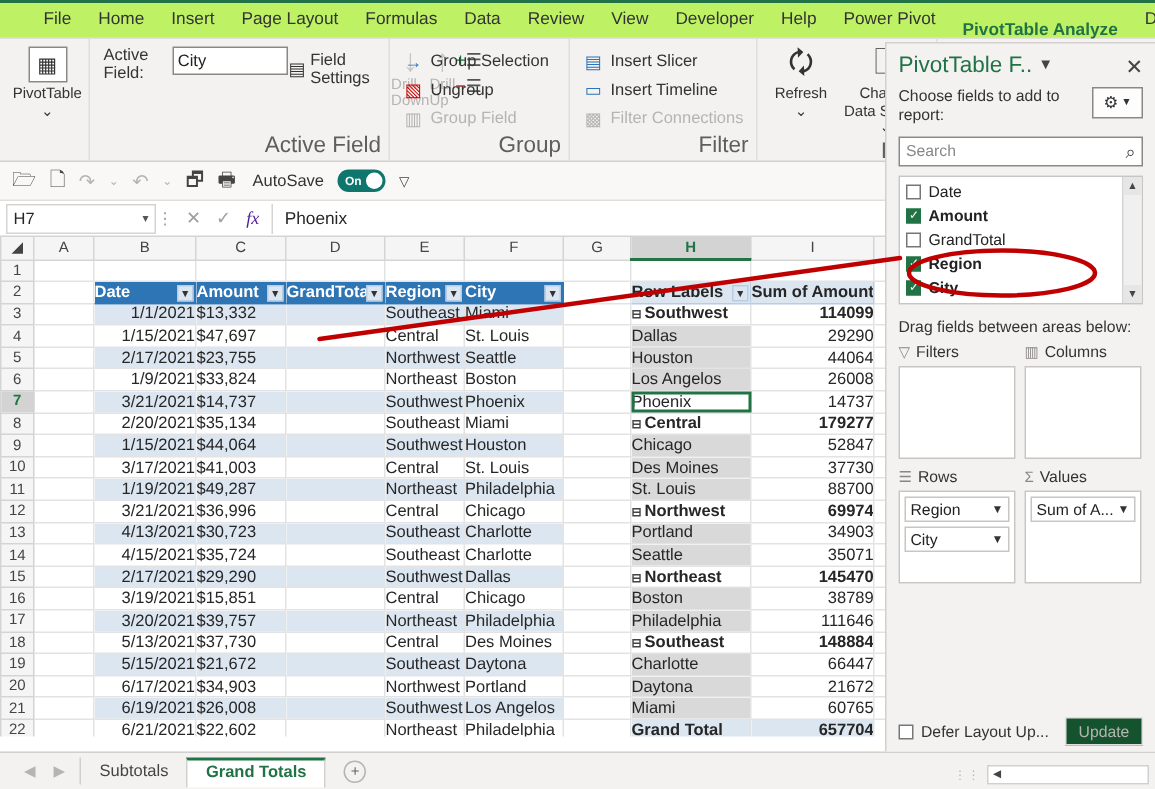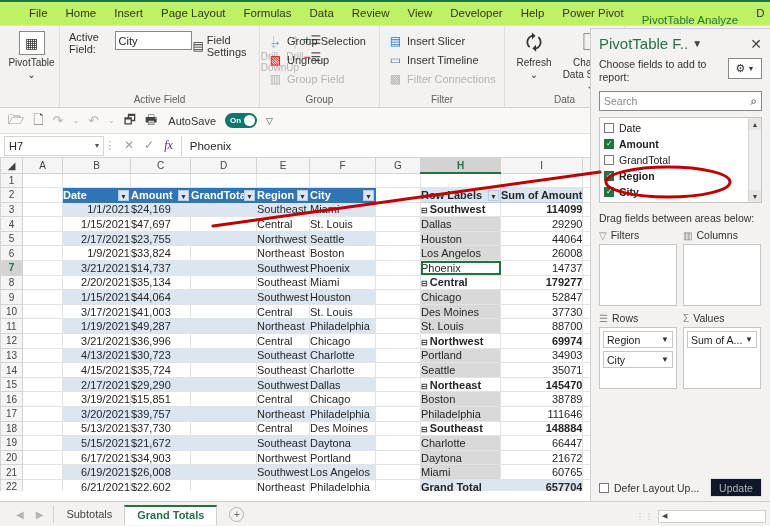--- a/index.html
+++ b/index.html
@@ -29,21 +29,21 @@
   }
   .rtab {
     padding: 4px 9px;
     font-size: 11.5px;
     color: #333;
     white-space: nowrap;
     cursor: default;
   }
   .rtab.active {
     color: #217346;
-    font-weight: normal;
+    font-weight: bold;
     border-bottom: 2px solid #ec4899;
     padding-bottom: 3px;
     margin-top: 15px;
   }
 
   
   .ribbon-body {
     height: 82px;
     background: #f3f2f1;
     border-bottom: 1px solid #d2d0ce;
@@ -53,22 +53,22 @@
   }
   .rgroup {
     display: flex;
     flex-direction: column;
     justify-content: space-between;
     border-right: 1px solid #e1dfdd;
     padding: 3px 5px 0 5px;
     position: relative;
   }
   .rgroup-label {
-    text-align: center;
-    font-size: 10px;
+    text-align: right;
+    font-size: 15px;
     color: #605e5c;
     padding-bottom: 2px;
   }
   .rgroup-content { display: flex; flex: 1; align-items: flex-start; }
 
   .big-btn {
     display: flex; flex-direction: column; align-items: center;
     width: 52px; padding-top: 2px;
     font-size: 10px; color: #333; text-align: center; line-height: 1.15;
   }
@@ -278,21 +278,21 @@
     display: flex; align-items: center; justify-content: space-between;
     padding: 0 3px; font-size: 10.5px; color: #222;
   }
   .pill-caret { font-size: 8px; color: #333; }
   .pane-footer {
     margin-top: auto; display: flex; align-items: center;
     justify-content: space-between; padding-top: 5px;
   }
   .defer { display: flex; align-items: center; gap: 5px; font-size: 10.5px; color: #333; }
   .update-btn {
-    width: 52px; height: 19px; border: 1px solid #e1dfdd; background: #0f172a;
+    width: 52px; height: 19px; border: 1px solid #e1dfdd; background: #14532d;
     font-size: 10.5px; color: #b6b4b2;
     display: flex; align-items: center; justify-content: center;
   }
 
   
   .sheet-bar {
     position: absolute; left: 0; bottom: 0; width: 770px; height: 25px;
     background: #f3f2f1; border-top: 1px solid #d2d0ce;
     display: flex; align-items: center; padding-left: 6px;
   }
@@ -552,21 +552,21 @@
       <td class="cell piv-hdr">Sum of Amount</td>
       <td class="cell"></td>
     </tr>
 
     </tbody>
       <tbody id="data-rows">
         <tr>
           <td class="rowhdr">3</td>
           <td class="cell"></td>
           <td class="cell num band">1/1/2021</td>
-          <td class="cell band">$24,169</td>
+          <td class="cell band">$13,332</td>
           <td class="cell band"></td>
           <td class="cell band">Southeast</td>
           <td class="cell band">Miami</td>
           <td class="cell"></td>
           <td class="cell piv-group"><span class="piv-expand">⊟</span>Southwest</td>
           <td class="cell num piv-group">114099</td>
           <td class="cell"></td>
         </tr>
         <tr>
           <td class="rowhdr">4</td>

